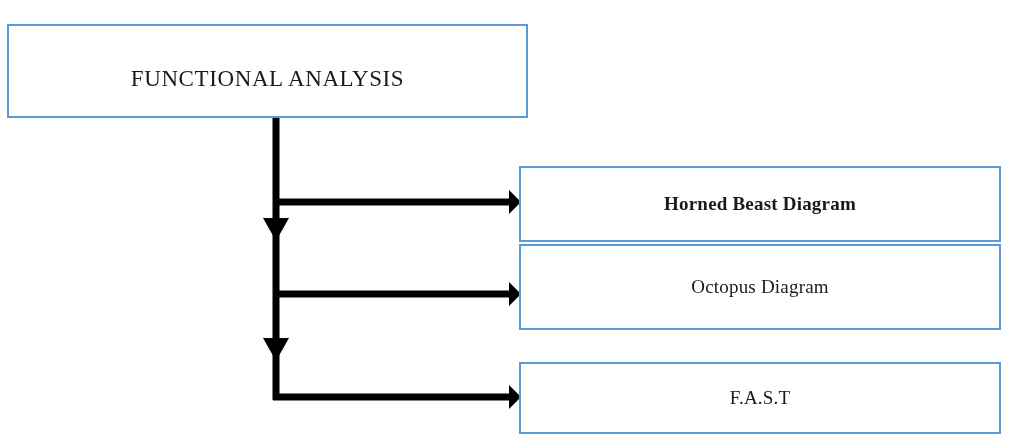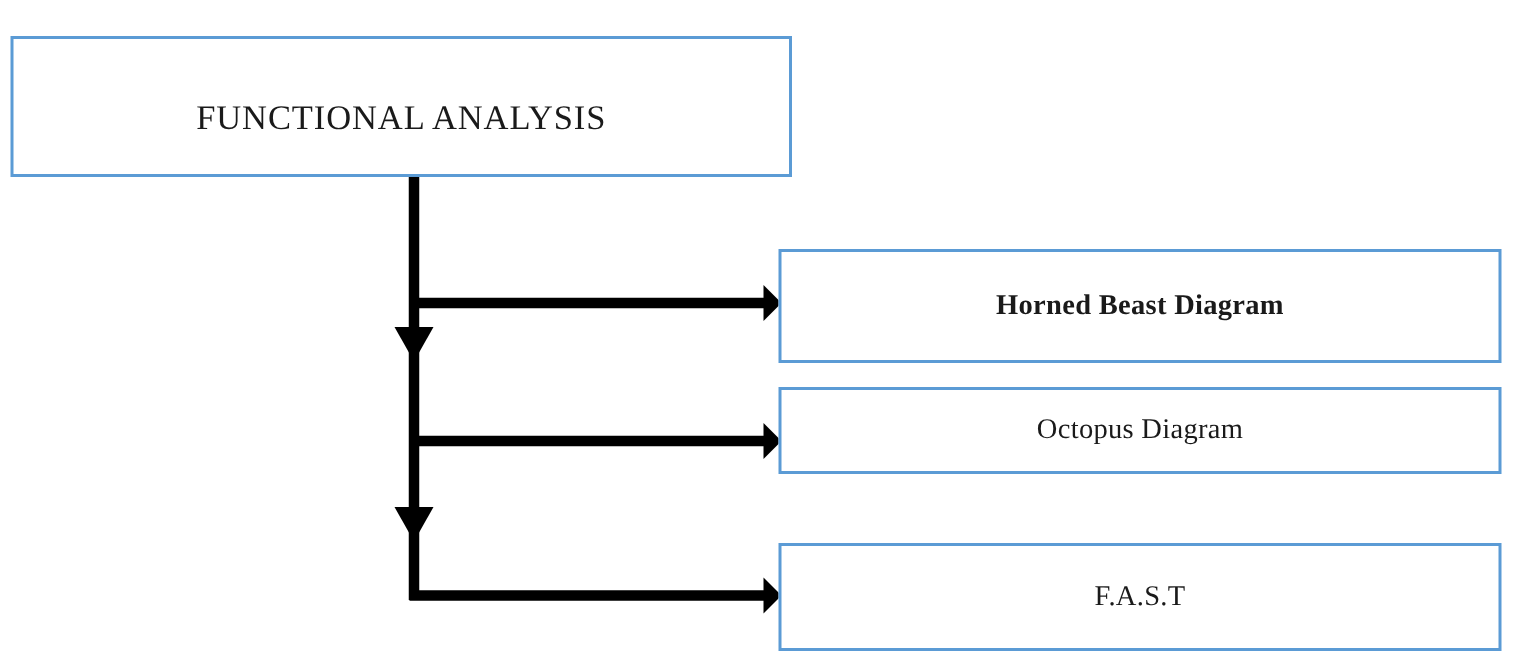--- a/index.html
+++ b/index.html
@@ -46,23 +46,23 @@
   }
   #child-node-0 {
     left: 519px;
     top: 166px;
     width: 482px;
     height: 76px;
     font-weight: bold;
   }
   #child-node-1 {
     left: 519px;
-    top: 258px;
+    top: 244px;
     width: 482px;
-    height: 58px;
+    height: 86px;
   }
   #child-node-2 {
     left: 519px;
     top: 362px;
     width: 482px;
     height: 72px;
   }
   #child-node-0 .node-label,
   #child-node-1 .node-label,
   #child-node-2 .node-label {

